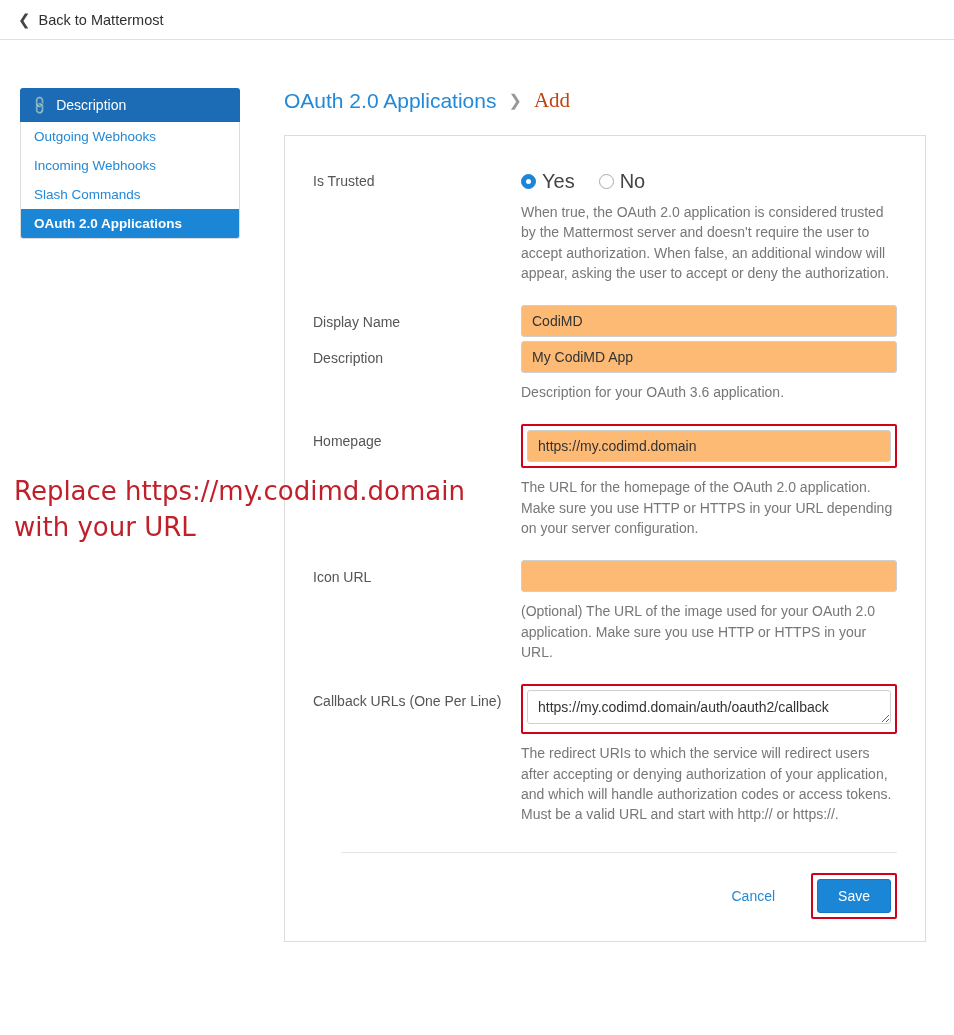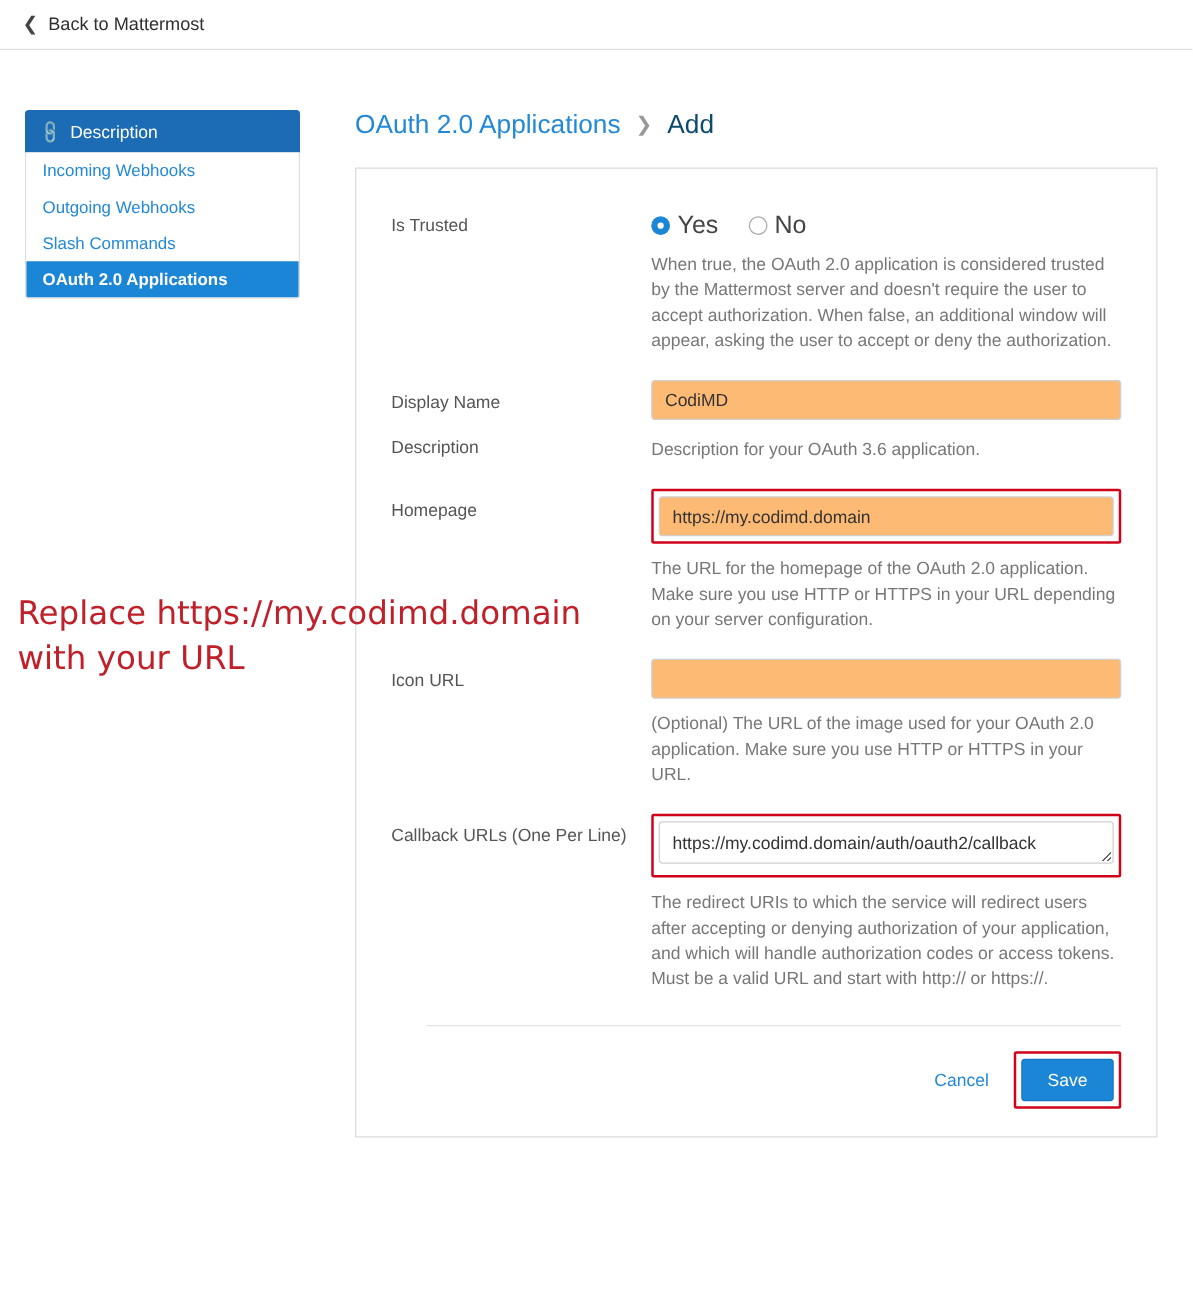--- a/index.html
+++ b/index.html
@@ -97,21 +97,22 @@
   }
   .breadcrumb .crumb-link {
     color: #2389d7;
     cursor: pointer;
   }
   .breadcrumb .crumb-sep {
     color: #999;
     font-size: 16px;
   }
   .breadcrumb .crumb-current {
-    color: #0c4a6e;
+    color: #c2410c;
+    font-family: Liberation Serif, serif;
   }
 
   .card {
     border: 1px solid #dcdcdc;
     background: #fff;
     padding: 28px 28px 18px 28px;
     width: 642px;
   }
 
   .form-row {
@@ -204,21 +205,21 @@
 
   .divider {
     border-top: 1px solid #e4e4e4;
     margin: 10px 0 0 28px;
   }
 
   .footer-actions {
     display: flex;
     align-items: center;
     justify-content: flex-end;
-    gap: 14px;
+    gap: 30px;
     padding: 20px 0 4px 0;
   }
   .cancel-btn {
     color: #2389d7;
     font-size: 14px;
     background: none;
     border: none;
     cursor: pointer;
     font-family: "Liberation Sans", sans-serif;
   }
@@ -258,24 +259,24 @@
 
 <div class="page">
 
   <div class="sidebar">
     <div class="sidebar-header">
       <span class="link-icon">🔗</span>
       <span>Description</span>
     </div>
     <div class="sidebar-list">
       <div class="sidebar-item">
+        <span>Outgoing Webhooks</span>
+      </div>
+      <div class="sidebar-item">
         <span>Incoming Webhooks</span>
-      </div>
-      <div class="sidebar-item">
-        <span>Outgoing Webhooks</span>
       </div>
       <div class="sidebar-item">
         <span>Slash Commands</span>
       </div>
       <div class="sidebar-item active">
         <span>OAuth 2.0 Applications</span>
       </div>
     </div>
   </div>
 
@@ -305,20 +306,21 @@
       <div class="form-row">
         <div class="form-label">Display Name</div>
         <div class="form-field">
           <input class="txt" type="text" value="CodiMD" style="">
         </div>
       </div>
 
       <div class="form-row">
         <div class="form-label">Description</div>
         <div class="form-field">
+          <input class="txt" type="text" value="My CodiMD App" style="">
           <div class="help-text">Description for your OAuth 3.6 application.</div>
         </div>
       </div>
 
       <div class="form-row">
         <div class="form-label">Homepage</div>
         <div class="form-field">
           <div class="highlight">
             <input class="txt" type="text" value="https://my.codimd.domain" style="">
           </div>

